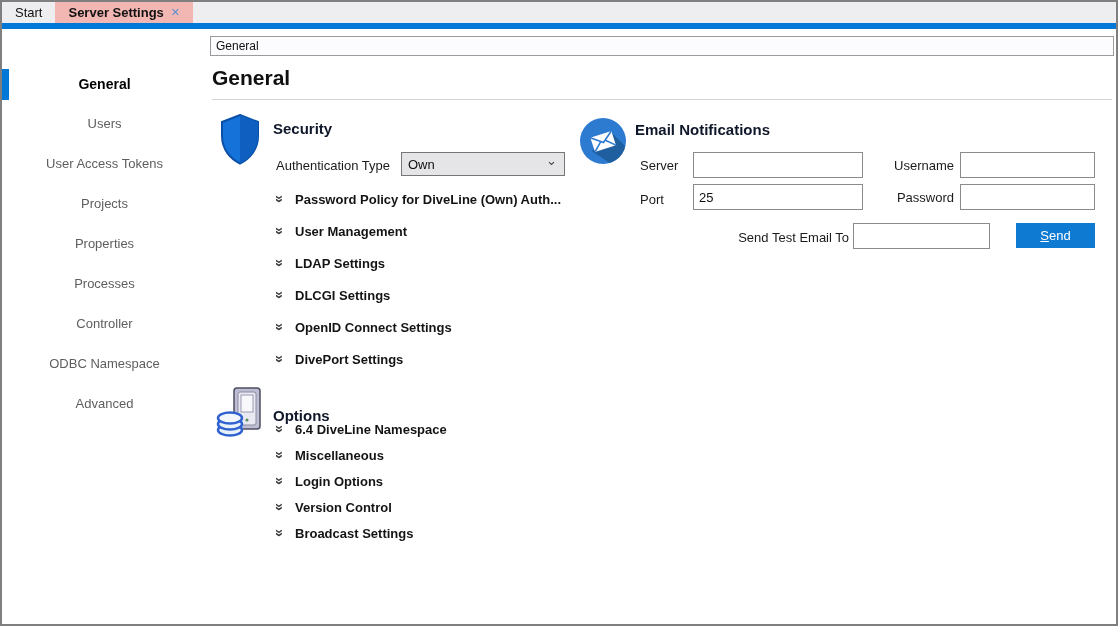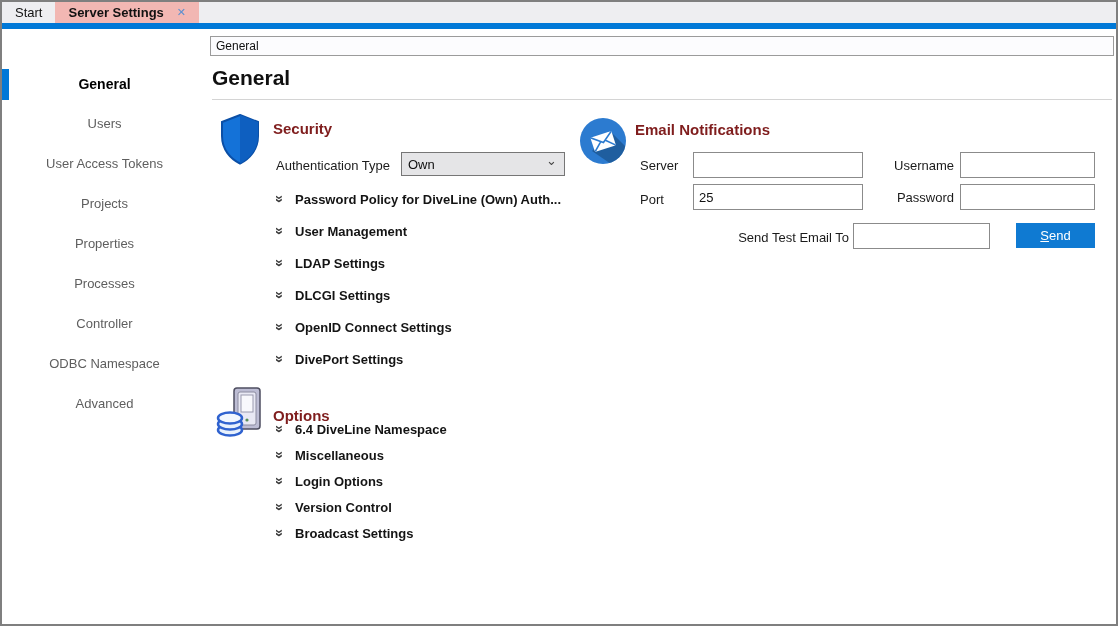--- a/index.html
+++ b/index.html
@@ -7,40 +7,40 @@
   .window {
     position:relative; width:1118px; height:626px;
     background:#ffffff; border:2px solid #7f7f7f; overflow:hidden;
   }
   
   .tabstrip {
     position:absolute; top:0; left:0; right:0; height:21px;
     background:#eeeef1; display:flex; align-items:stretch;
   }
   .tab { padding:0 13px; display:flex; align-items:center; font-size:13px; color:#111; cursor:pointer; }
-  .tab.active { background:#f2b7b3; font-weight:700; gap:13px; }
+  .tab.active { background:#f2b7b3; font-weight:700; gap:7px; }
   .tab .close-icon { color:#5b8fd0; font-size:11px; font-weight:400; line-height:1; }
   .bluebar { position:absolute; top:21px; left:0; right:0; height:6px; background:#0078d7; }
   
   .sidebar { position:absolute; top:62px; left:0; width:205px; }
   .side-item {
     position:relative; height:40px; line-height:40px; text-align:center;
     font-size:13px; color:#5e5e5e; cursor:pointer; white-space:nowrap;
   }
   .side-item.active { color:#000; font-weight:700; font-size:14px; }
   .side-accent { position:absolute; left:0; top:5px; width:7px; height:31px; background:#0078d7; }
   
   .breadcrumb {
     position:absolute; left:208px; right:2px; top:34px; height:20px;
     border:1px solid #9b9b9b; background:#fcfcfe;
     font-size:12px; line-height:18px; padding-left:5px; color:#111;
   }
   .page-title { position:absolute; left:210px; top:64px; font-size:21px; font-weight:700; color:#101010; }
   .title-divider { position:absolute; left:210px; right:4px; top:97px; border-top:1px solid #d4d4d4; }
-  .section-heading { position:absolute; font-size:15px; font-weight:700; color:#7f1d1d; }
+  .section-heading { position:absolute; font-size:15px; font-weight:700; color:#0f172a; }
   .icon-abs { position:absolute; }
   
   .collapse-list { position:absolute; left:272px; display:flex; flex-direction:column; }
   .collapse-row { display:flex; align-items:center; gap:9px; cursor:pointer; }
   .row-h32 .collapse-row { height:32px; }
   .row-h26 .collapse-row { height:26px; }
   .dbl-chevron {
     display:inline-block; transform:rotate(90deg);
     font-weight:700; color:#3a3a3a; font-size:14px; line-height:1; width:12px; text-align:center;
   }

